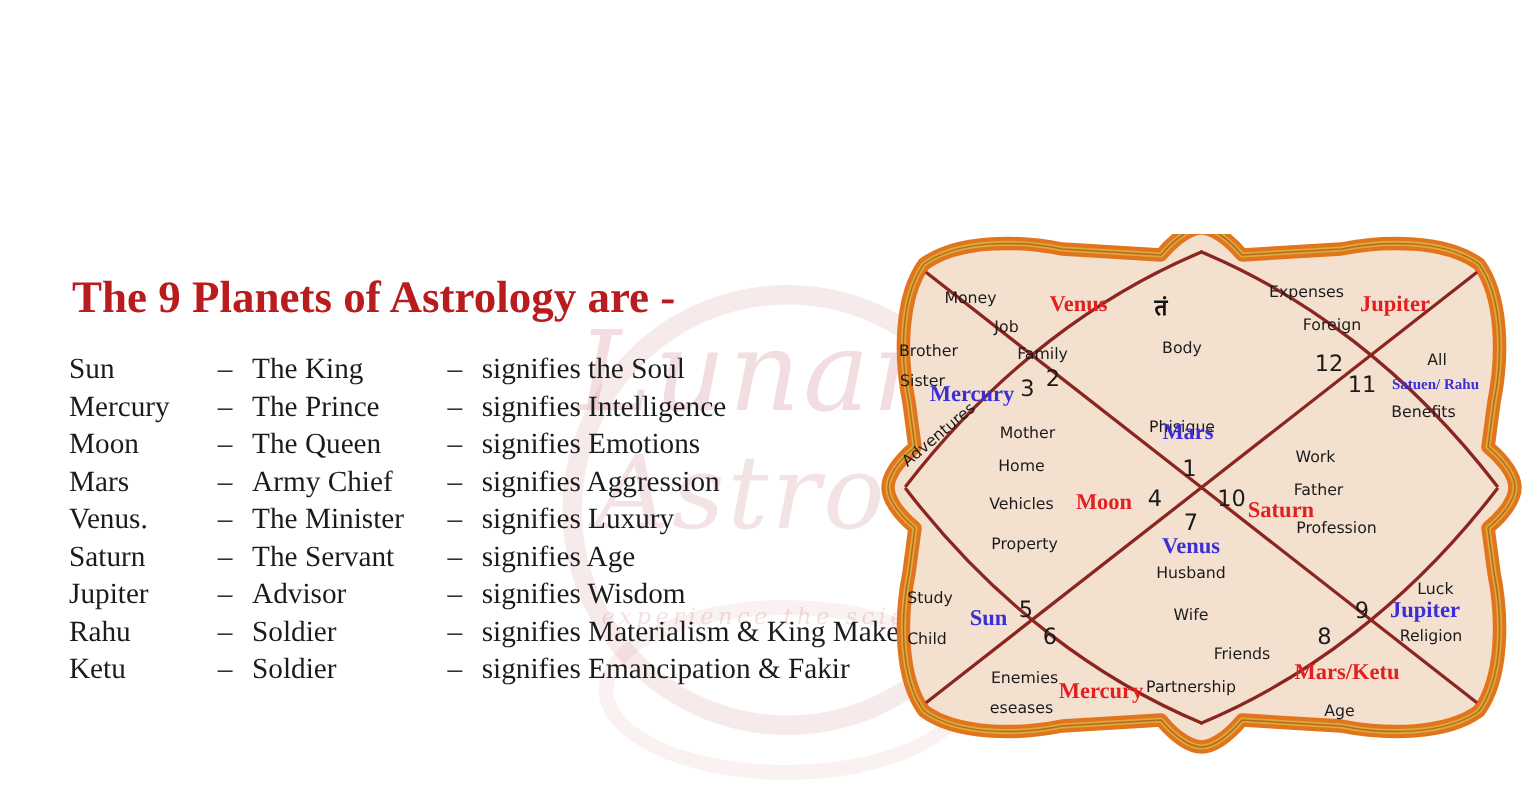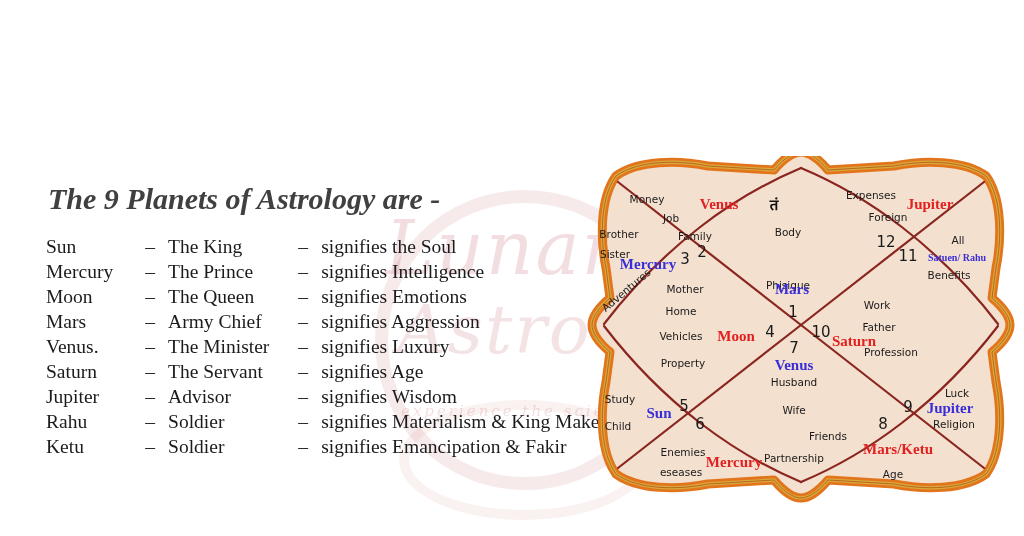--- a/index.html
+++ b/index.html
@@ -74,24 +74,23 @@
     letter-spacing:3px;
     white-space:nowrap;
   }
 
   
   .left-col{position:absolute;left:46px;top:182px;width:560px;}
   .section-heading{
     font-family:"Liberation Serif", serif;
     font-weight:bold;
     font-size:30px;
-    color:#404040;
+    color:#b91c1c;
     margin:0 0 18px 2px;
     white-space:nowrap;
-    font-style:italic;
   }
   table.planets{
     border-collapse:collapse;
     font-family:"Liberation Serif", serif;
     font-size:19.5px;
     color:#1b1b1b;
   }
   table.planets td{
     padding:1.5px 0;
     vertical-align:baseline;

